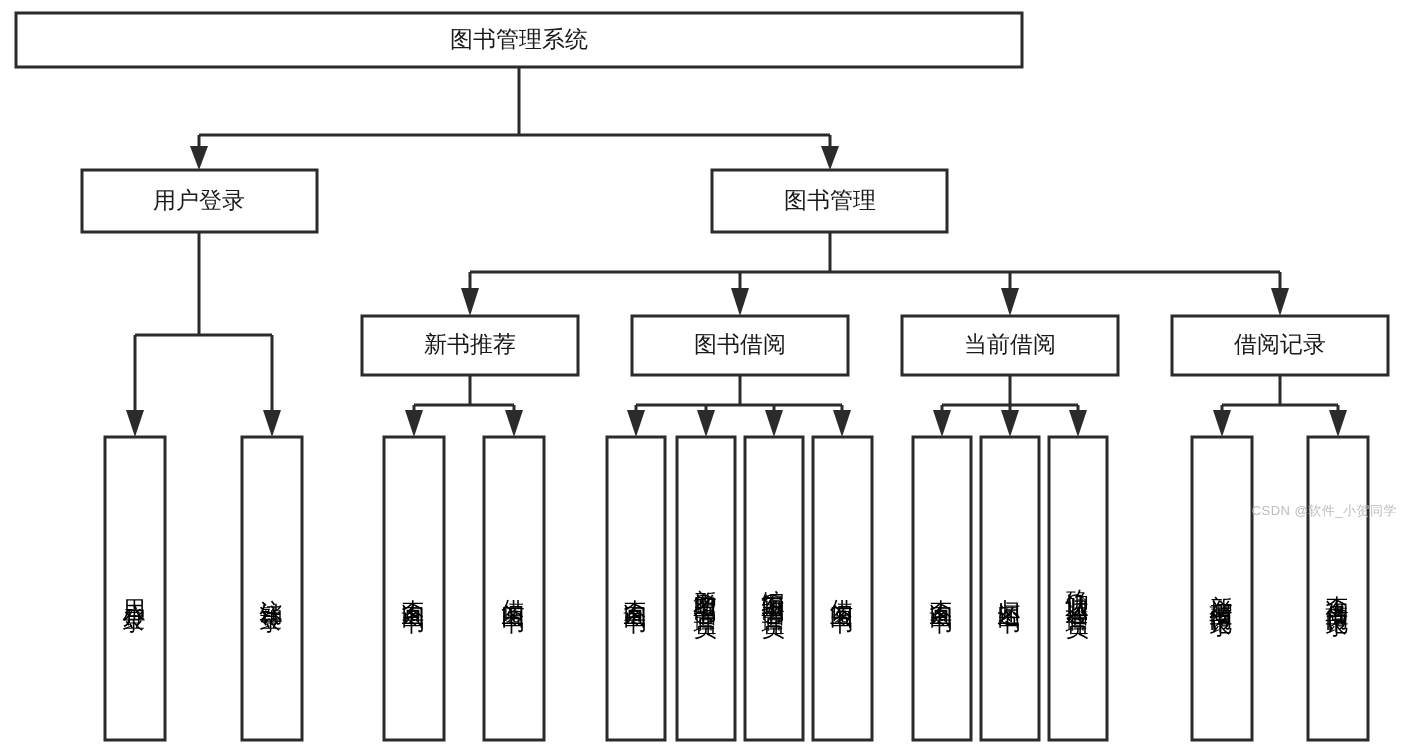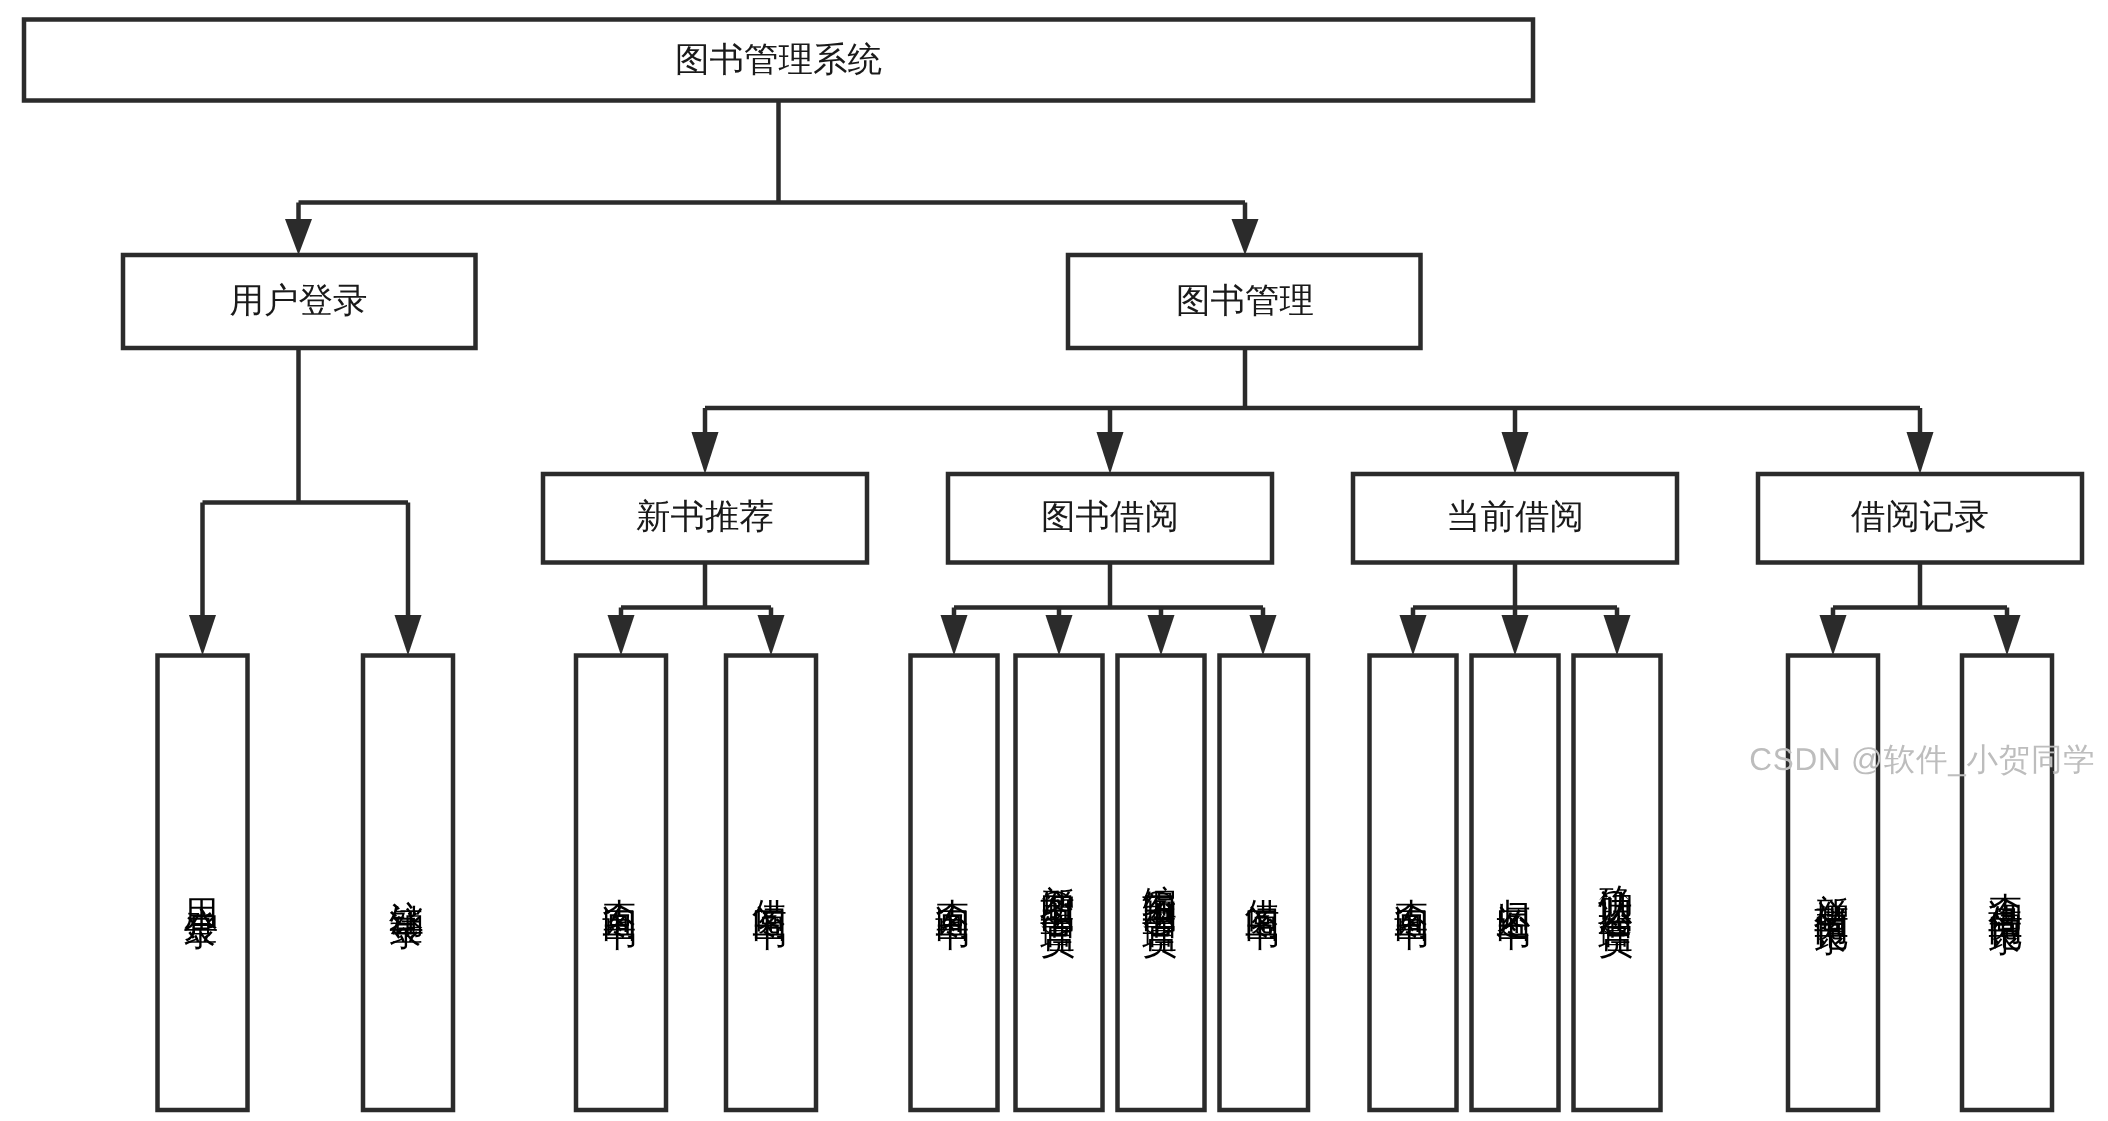--- a/index.html
+++ b/index.html
@@ -58,21 +58,21 @@
     writing-mode: vertical-rl;
     text-orientation: upright;
     letter-spacing: 4px;
     white-space: pre;
   }
   .watermark {
     position: absolute;
     right: 8px;
     bottom: 4px;
     font-family: "Liberation Sans", "DejaVu Sans", sans-serif;
-    font-size: 21px;
+    font-size: 13px;
     color: #bdbdbd;
     letter-spacing: 0.5px;
     pointer-events: none;
     user-select: none;
   }
 </style>
 </head>
 <body>
 
 <div id="diagram-root">

